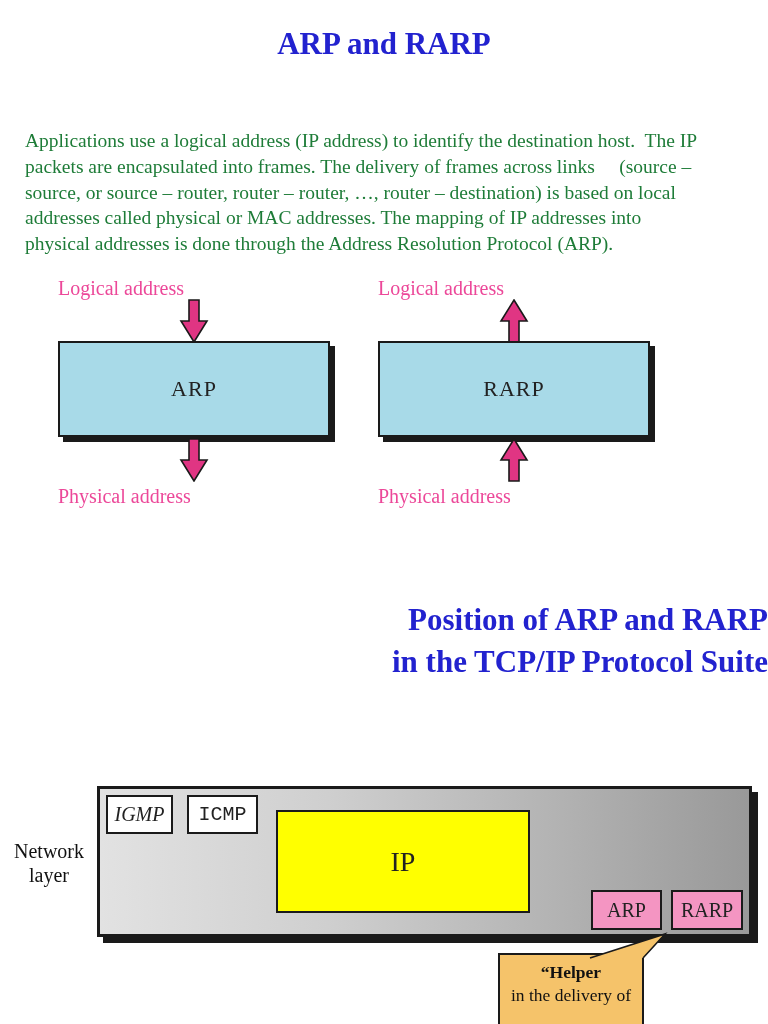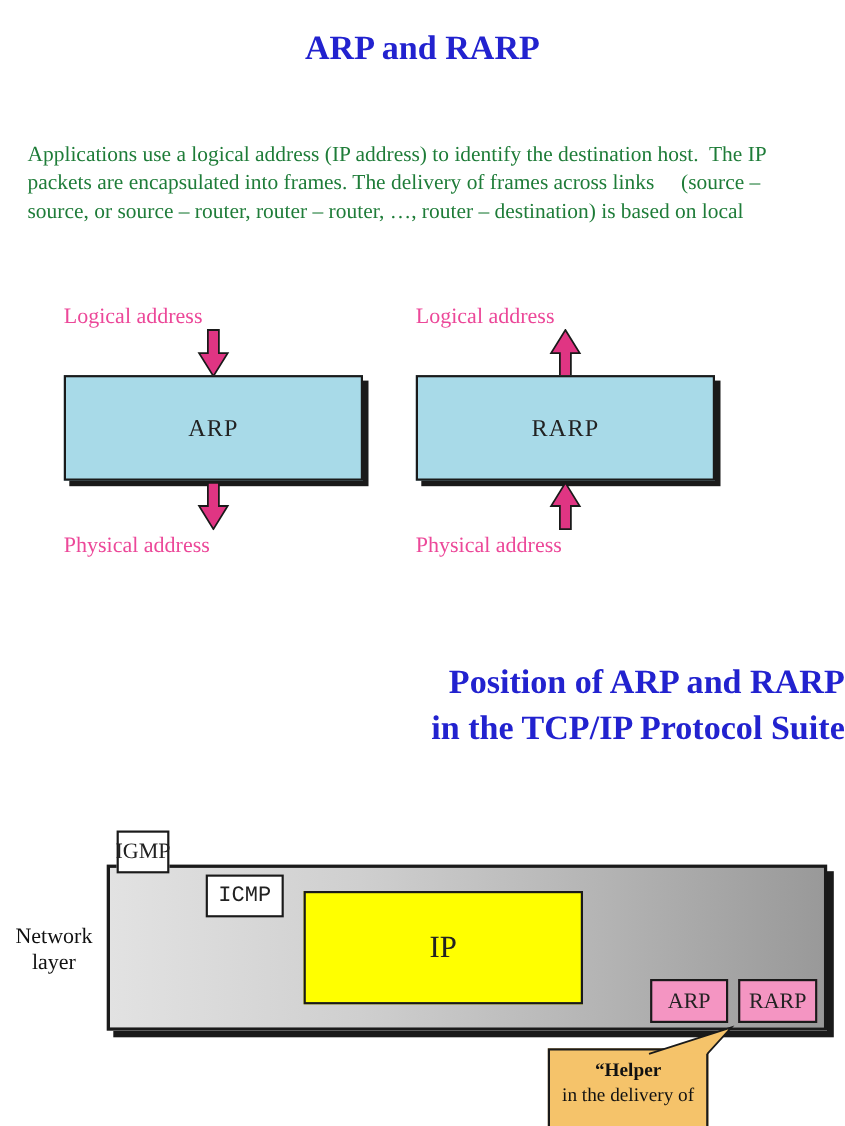--- a/index.html
+++ b/index.html
@@ -73,20 +73,22 @@
 <body>
 
 <div id="page">
 
   <div class="abs title1">ARP and RARP</div>
 
   <div class="abs intro">
     <div class="line">Applications use a logical address (IP address) to identify the destination host.  The IP</div>
     <div class="line">packets are encapsulated into frames. The delivery of frames across links     (source –</div>
     <div class="line">source, or source – router, router – router, …, router – destination) is based on local</div>
+    <div class="line">addresses called physical or MAC addresses. The mapping of IP addresses into</div>
+    <div class="line">physical addresses is done through the Address Resolution Protocol (ARP).</div>
   </div>
 
   <div class="abs addr-label" style="left:58px;top:277px;">Logical address</div>
   <svg class="abs arrow" style="left:179px;top:299px;" viewBox="0 0 30 44">
     <polygon points="10,1 20,1 20,22 28,22 15,43 2,22 10,22" fill="#E03583" stroke="#1a1a1a" stroke-width="1.6"></polygon>
   </svg>
   <div class="abs proc-box" style="left:58px;top:341px;">
     <span>ARP</span>
   </div>
   <svg class="abs arrow" style="left:179px;top:438px;" viewBox="0 0 30 44">
@@ -111,21 +113,21 @@
     <div>in the TCP/IP Protocol Suite</div>
   </div>
 
   <div class="abs layer-label">
     <div>Network</div>
     <div>layer</div>
   </div>
 
   <div class="abs net-box"></div>
 
-  <div class="abs proto-box proto-white" style="left:106px;top:755px;width:48px;height:39px;">
+  <div class="abs proto-box proto-white" style="left:106px;top:795px;width:67px;height:39px;font-style:italic;">
     <span>IGMP</span>
   </div>
   <div class="abs proto-box proto-white" style="left:187px;top:795px;width:71px;height:39px;font-family:Liberation Mono, monospace;">
     <span>ICMP</span>
   </div>
   <div class="abs ip-box">
     <span>IP</span>
   </div>
   <div class="abs proto-box proto-pink" style="left:591px;top:890px;width:71px;height:40px;">
     <span>ARP</span>

